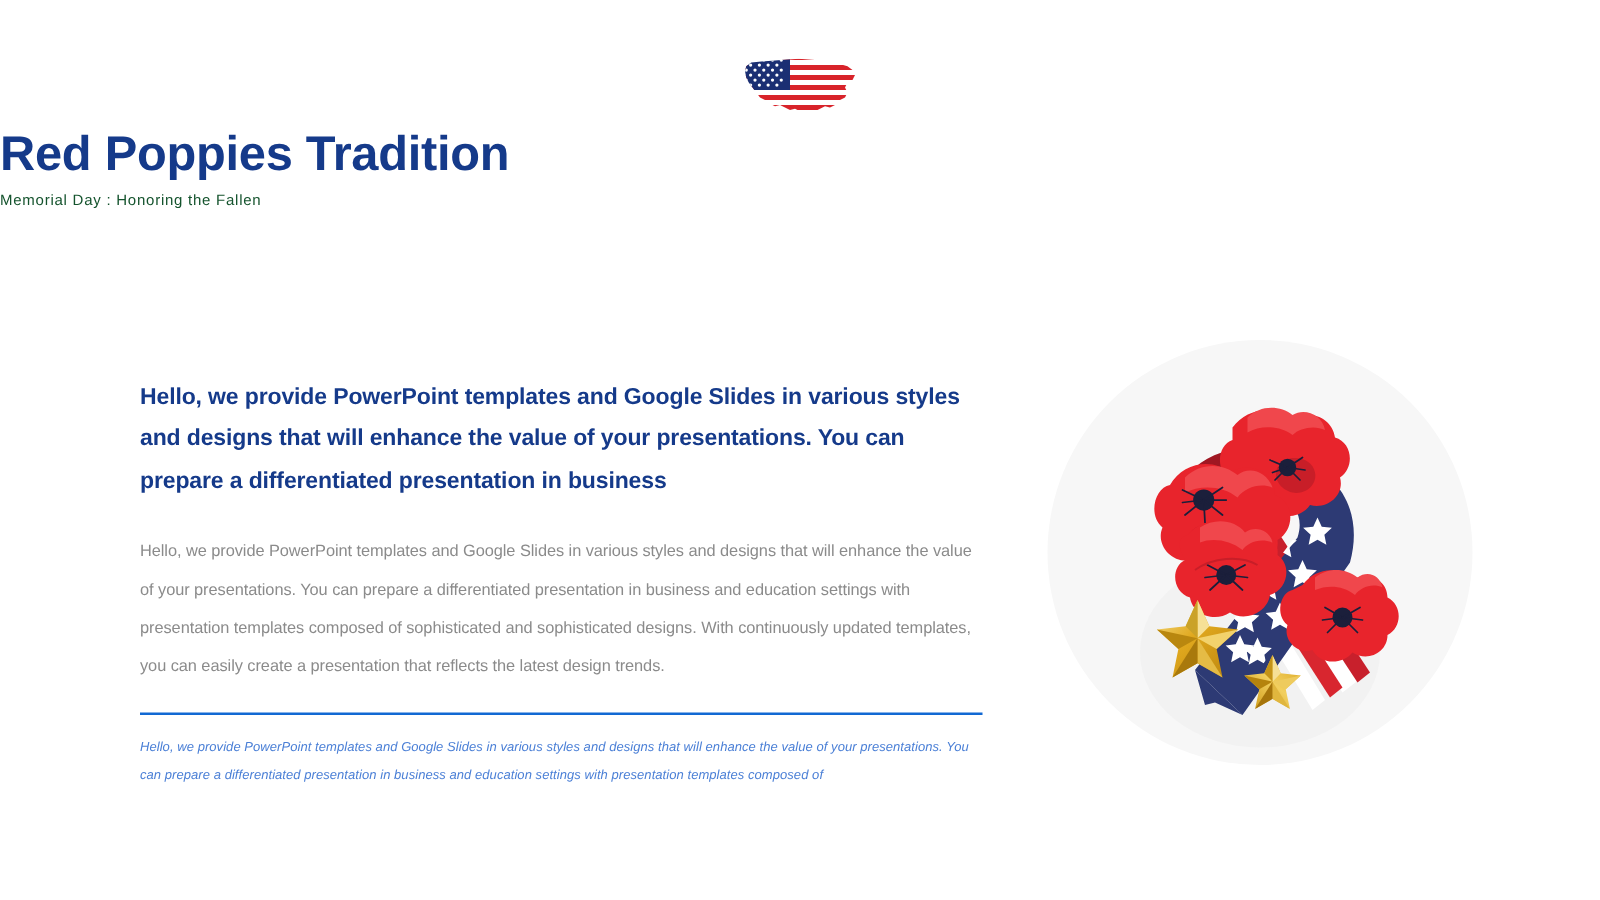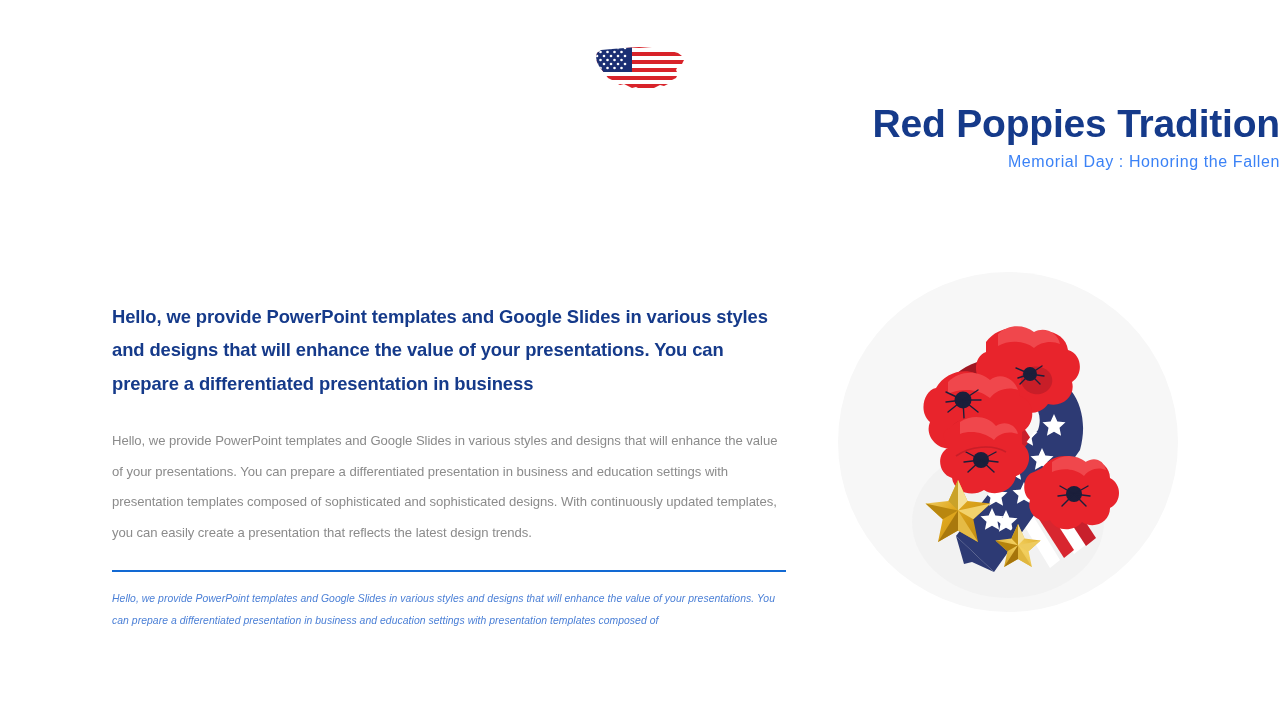--- a/index.html
+++ b/index.html
@@ -22,42 +22,42 @@
     inset: 0;
     background: #ffffff;
   }
 
   
   .header {
     position: absolute;
     left: 0;
     right: 0;
     top: 44px;
-    text-align: right;
+    text-align: left;
   }
   .flag-map-icon {
     display: block;
     margin: 0 auto 6px auto;
     width: 96px;
     height: 52px;
   }
   .slide-title {
     margin: 0;
     font-size: 39px;
     font-weight: 700;
     letter-spacing: -0.2px;
     color: #153a8a;
     line-height: 1.15;
   }
   .slide-subtitle {
     margin: 6px 0 0 0;
-    font-size: 16px;
+    font-size: 12px;
     font-weight: 400;
     letter-spacing: 0.6px;
-    color: #3b82f6;
+    color: #14532d;
   }
 
   
   .content {
     position: absolute;
     left: 112px;
     top: 300px;
     width: 676px;
   }
   .lead {

